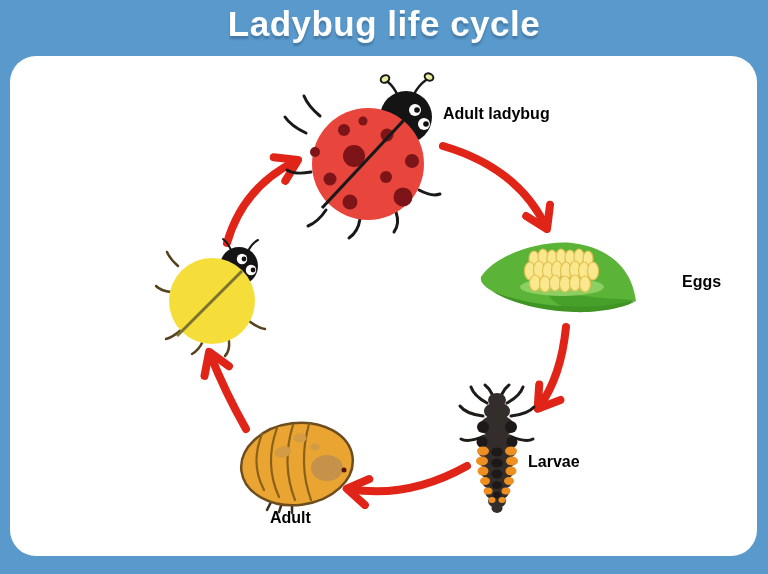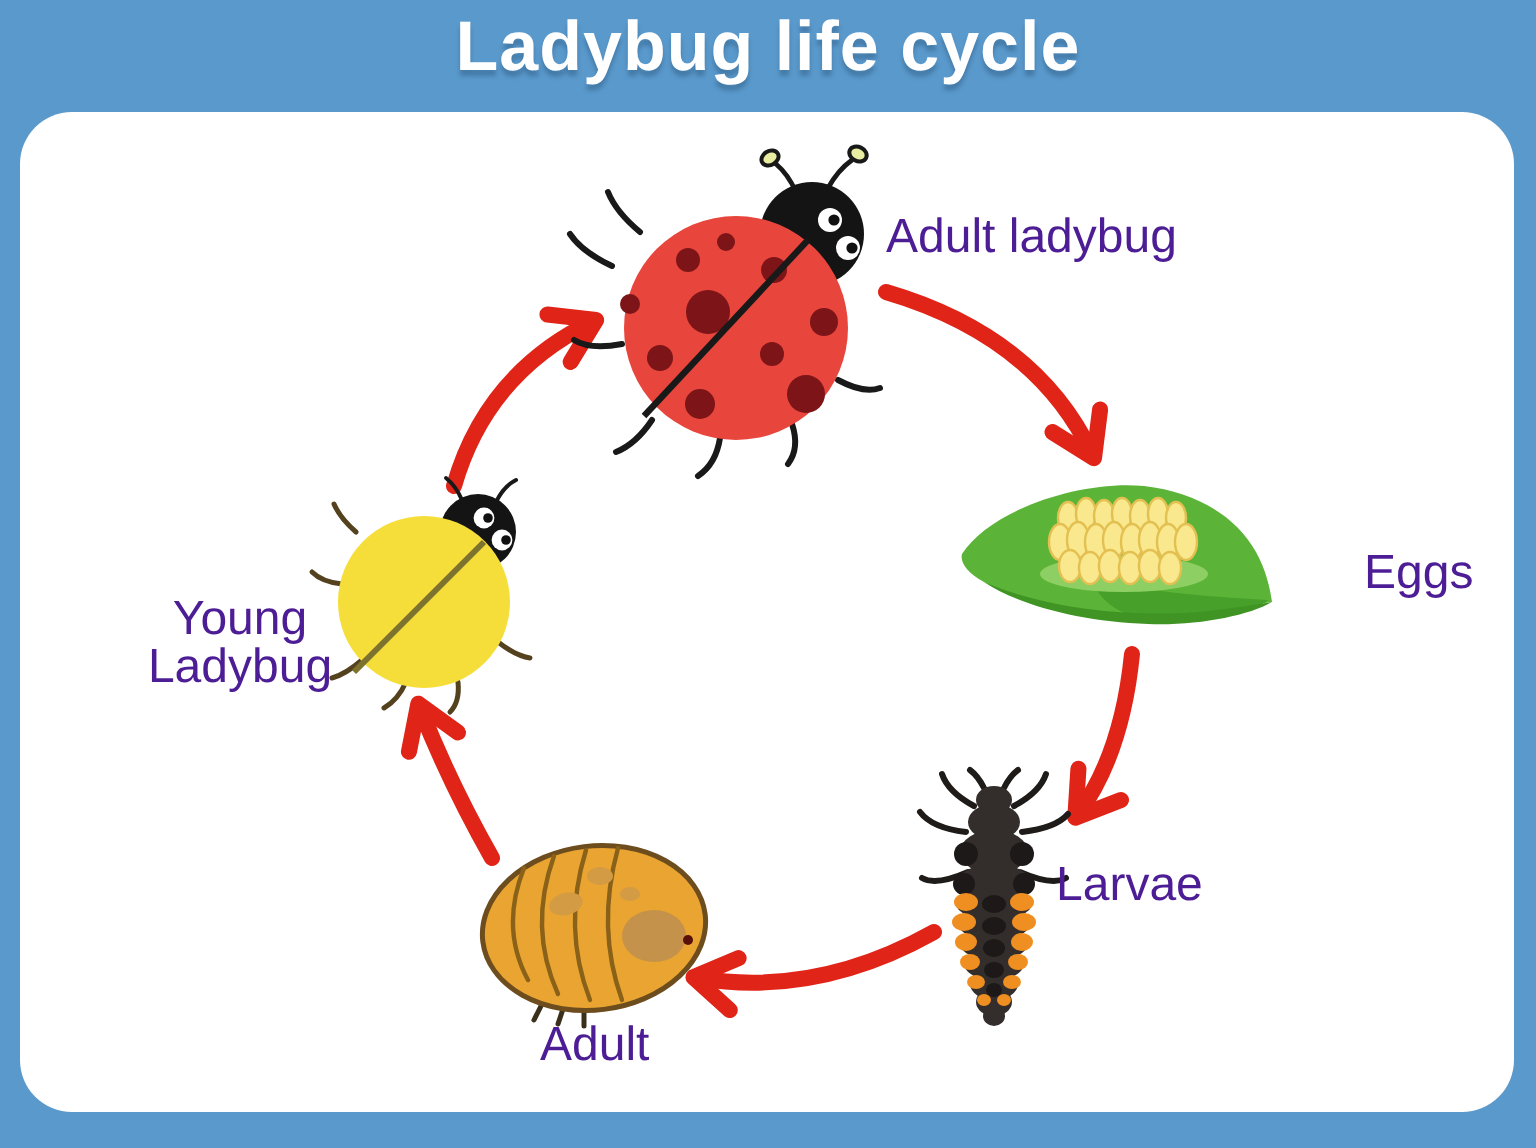--- a/index.html
+++ b/index.html
@@ -20,26 +20,26 @@
   .card{
     position:absolute;left:10px;top:56px;
     width:747px;height:500px;
     background:#ffffff;border-radius:26px;
   }
   .canvas{
     position:absolute;left:0;top:0;width:768px;height:574px;
   }
   .stage-label{
     position:absolute;
-    font-size:24px;font-weight:normal;color:#4c1d95;
+    font-size:16px;font-weight:bold;color:#000000;
     white-space:nowrap;
   }
   .label-adult{left:443px;top:105px;}
   .label-eggs{left:640px;top:273px;margin-left:42px;}
-  .label-larvae{left:528px;top:429px;}
+  .label-larvae{left:528px;top:453px;}
   .label-pupa{left:270px;top:509px;}
   .label-young{left:70px;top:298px;width:100px;text-align:center;
                white-space:normal;line-height:24px;}
 </style>
 </head>
 <body>
 
 <div class="page">
 
   <div class="title">Ladybug life cycle</div>
@@ -238,15 +238,14 @@
 
       <circle cx="212" cy="301" r="43" fill="#f6de3a"></circle>
       <line x1="177" y1="336" x2="242" y2="271" stroke="#7d722e" stroke-width="3"></line>
     </g>
   </svg>
 
   <div class="stage-label label-adult">Adult ladybug</div>
   <div class="stage-label label-eggs">Eggs</div>
   <div class="stage-label label-larvae">Larvae</div>
   <div class="stage-label label-pupa">Adult</div>
-  <div class="stage-label label-young">Young Ladybug</div>
 
 </div>
 
 </body></html>

